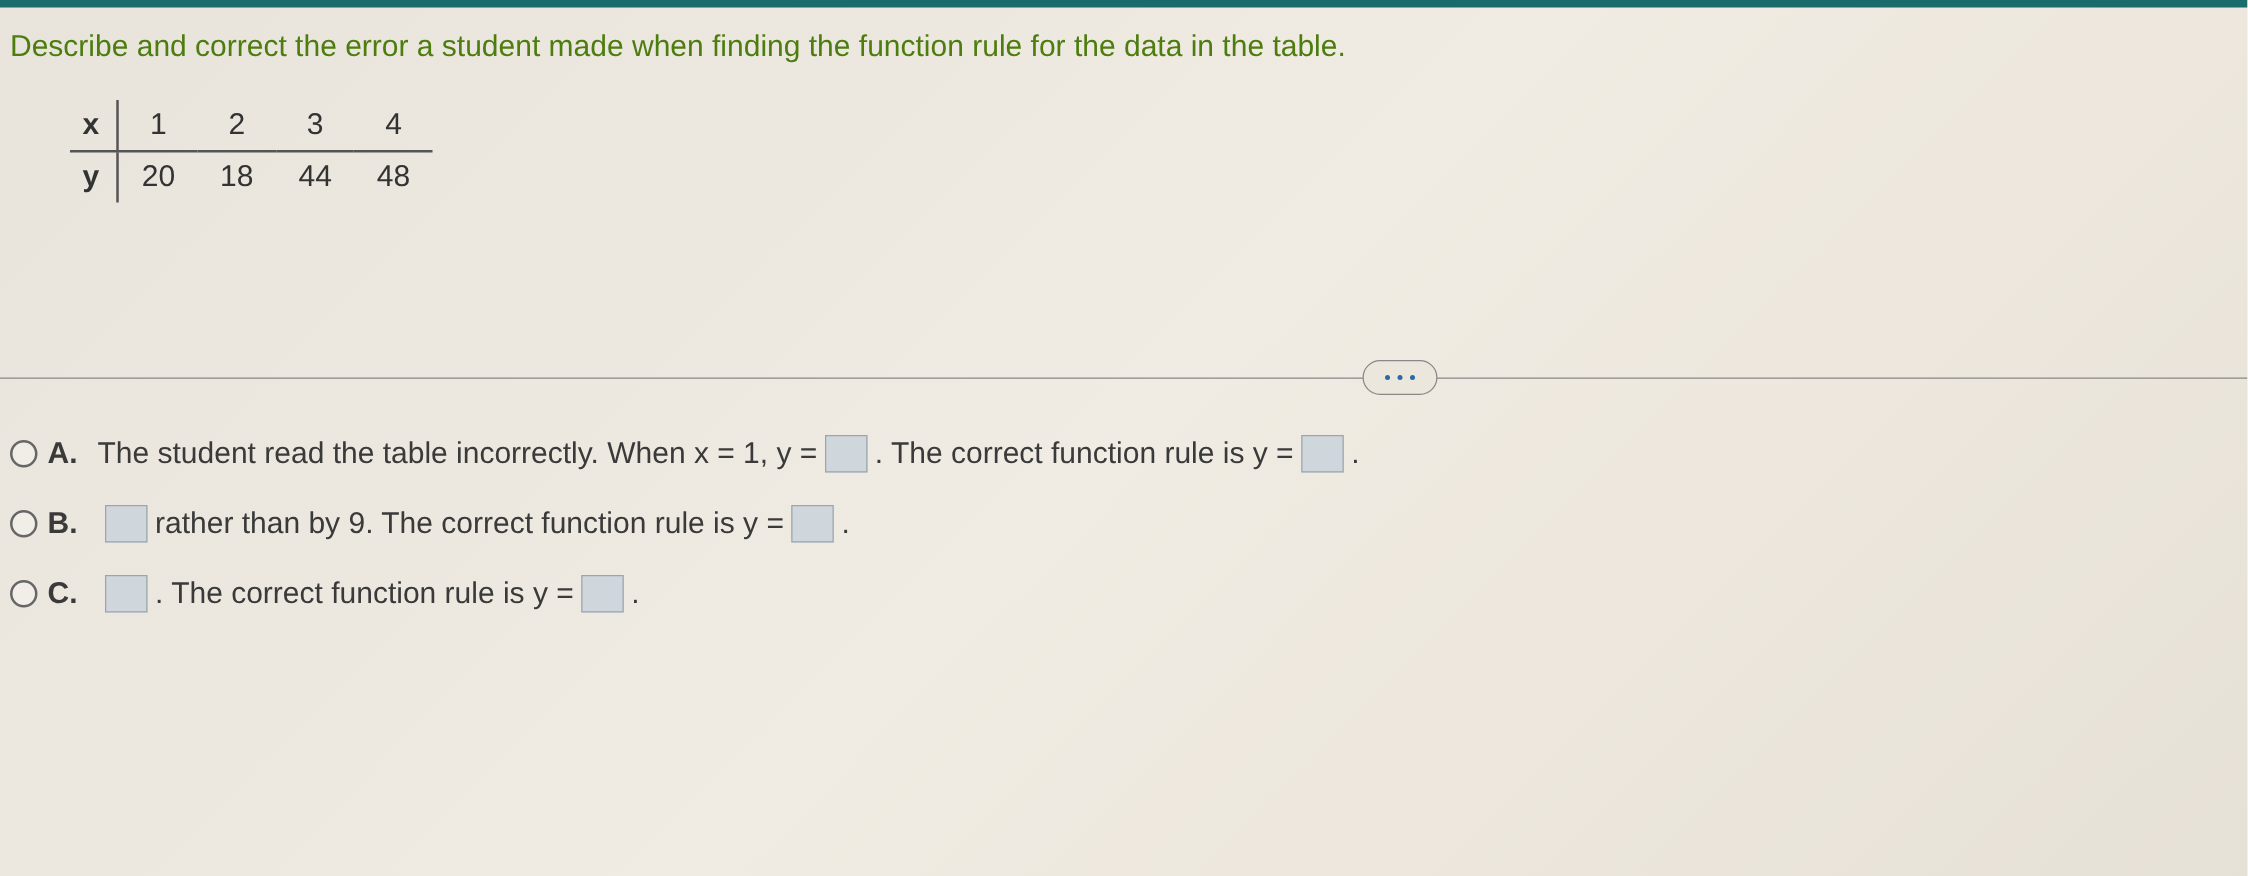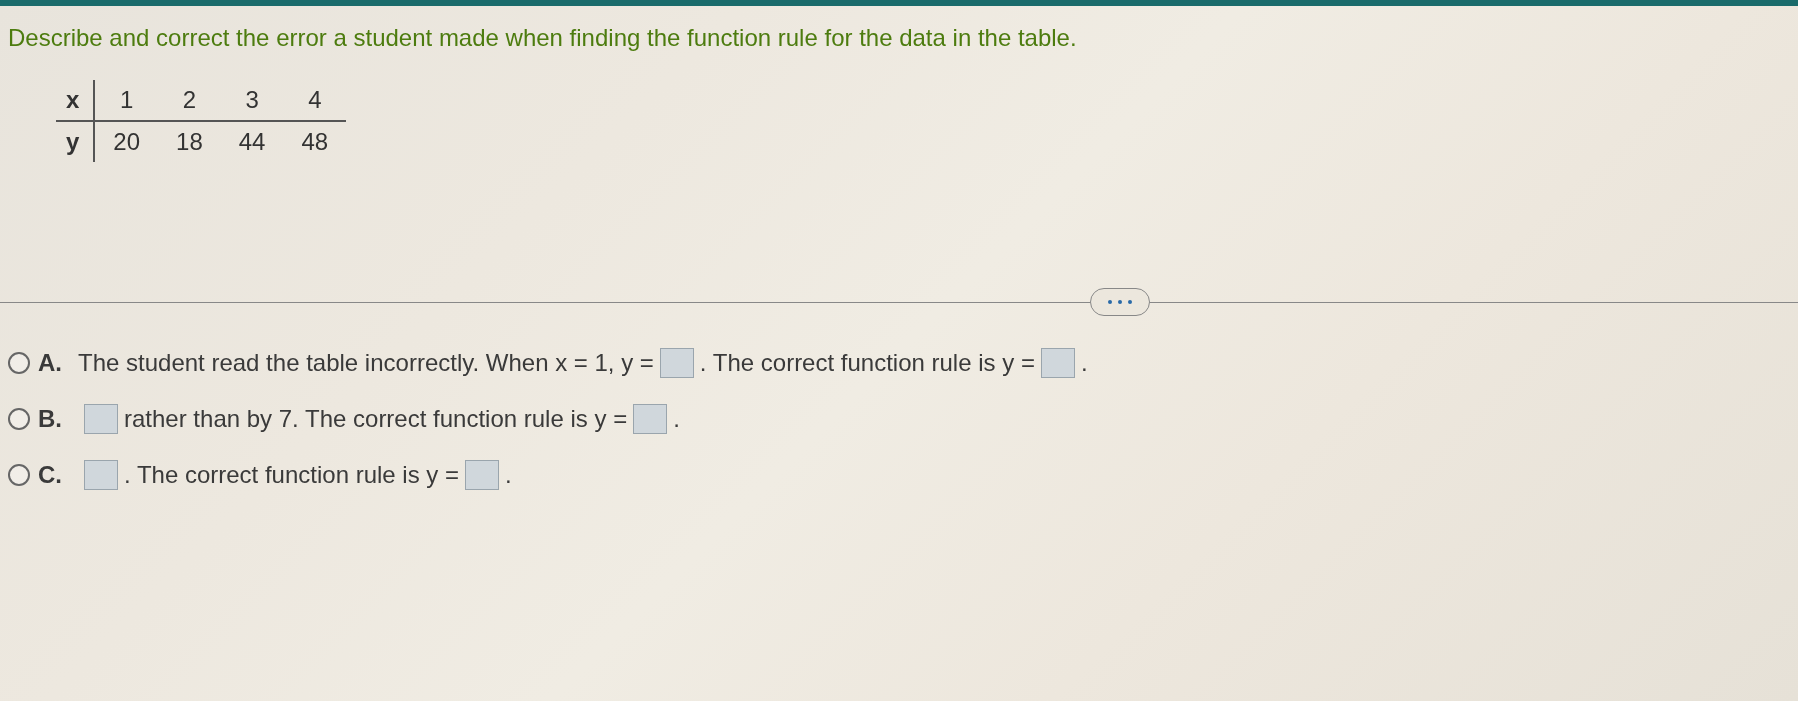--- a/index.html
+++ b/index.html
@@ -176,21 +176,21 @@
       <span class="blank-box"></span>
       <span class="seg">.</span>
     </span>
   </div>
 
   <div class="choice-row">
     <div class="radio-circle"></div>
     <span class="choice-letter">B.</span>
     <span class="choice-text">
       <span class="blank-box"></span>
-      <span class="seg">rather than by 7. The correct function rule is y =</span>
+      <span class="seg">rather than by 9. The correct function rule is y =</span>
       <span class="blank-box"></span>
       <span class="seg">.</span>
     </span>
   </div>
 
   <div class="choice-row">
     <div class="radio-circle"></div>
     <span class="choice-letter">C.</span>
     <span class="choice-text">
       <span class="blank-box"></span>

